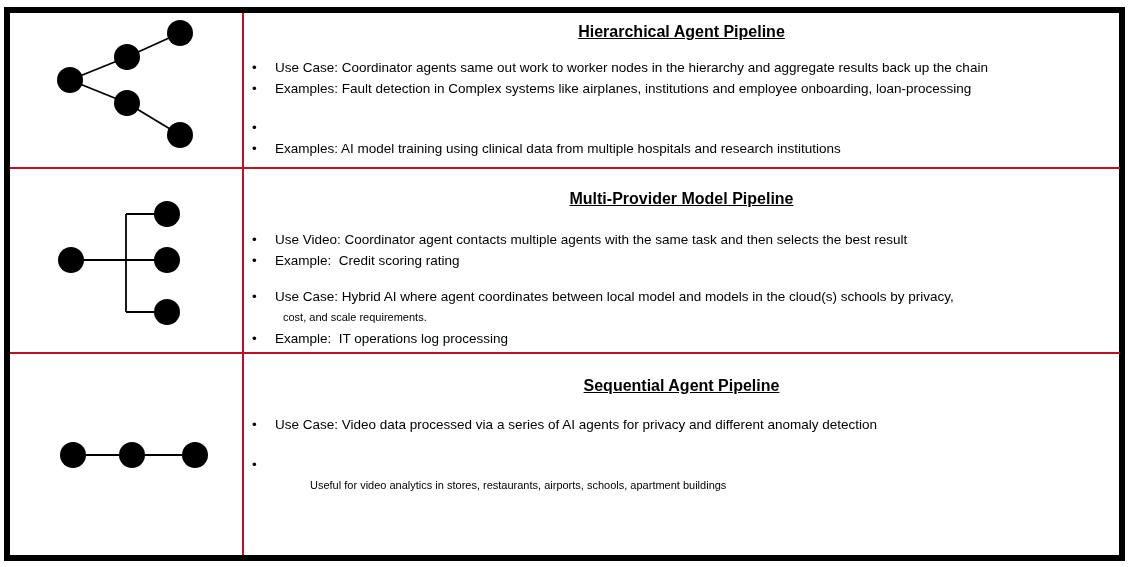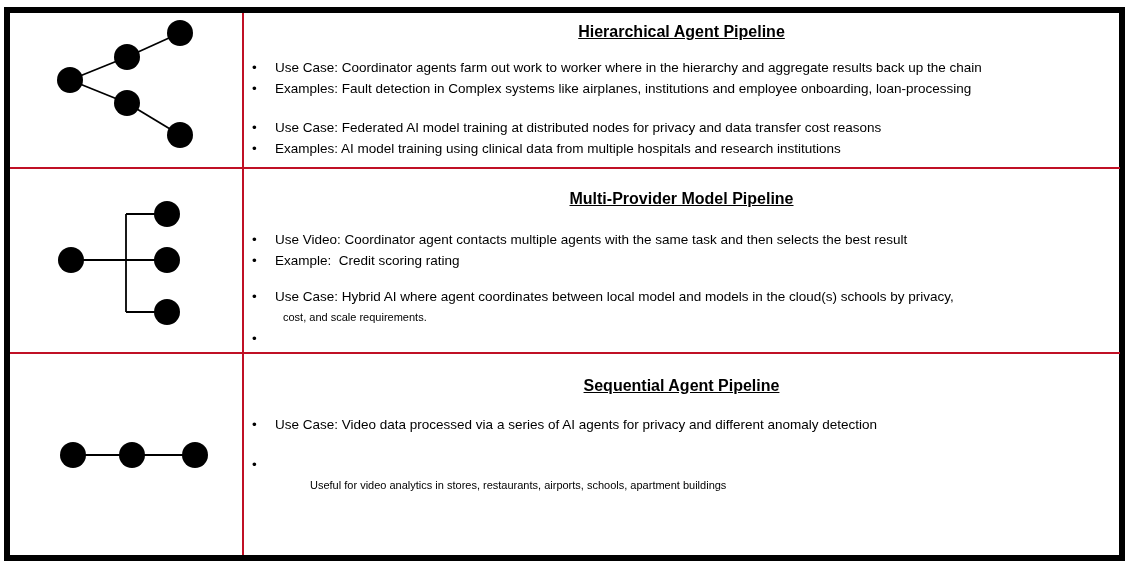--- a/index.html
+++ b/index.html
@@ -92,31 +92,30 @@
   <circle cx="63" cy="101" r="13"></circle>
   <circle cx="122" cy="101" r="13"></circle>
   <circle cx="185" cy="101" r="13"></circle>
 </svg>
 
 <div class="section sec-1">
   <div class="sec-title"><span>Hierarchical Agent Pipeline</span></div>
   <div class="grp grp-1">
     <div class="brow">
       <span class="bmark">•</span>
-      <span class="btext">Use Case: Coordinator agents farm out work to worker where in the hierarchy and aggregate results back up the chain</span>
+      <span class="btext">Use Case: Coordinator agents same out work to worker nodes in the hierarchy and aggregate results back up the chain</span>
     </div>
     <div class="brow">
       <span class="bmark">•</span>
       <span class="btext">Examples: Fault detection in Complex systems like airplanes, institutions and employee onboarding, loan-processing</span>
     </div>
   </div>
   <div class="grp grp-2">
     <div class="brow">
       <span class="bmark">•</span>
-      <span class="btext">Use Case: Federated AI model training at distributed nodes for privacy and data transfer cost reasons</span>
     </div>
     <div class="brow">
       <span class="bmark">•</span>
       <span class="btext">Examples: AI model training using clinical data from multiple hospitals and research institutions</span>
     </div>
   </div>
 </div>
 
 <div class="section sec-2">
   <div class="sec-title"><span>Multi-Provider Model Pipeline</span></div>
@@ -131,20 +130,21 @@
     </div>
   </div>
   <div class="grp grp-2">
     <div class="brow">
       <span class="bmark">•</span>
       <span class="btext">Use Case: Hybrid AI where agent coordinates between local model and models in the cloud(s) schools by privacy,</span>
     </div>
     <div class="cont-row">cost, and scale requirements.</div>
     <div class="brow">
       <span class="bmark">•</span>
+      <span class="btext">Example:  IT operations log processing</span>
     </div>
   </div>
 </div>
 
 <div class="section sec-3">
   <div class="sec-title"><span>Sequential Agent Pipeline</span></div>
   <div class="grp grp-1">
     <div class="brow">
       <span class="bmark">•</span>
       <span class="btext">Use Case: Video data processed via a series of AI agents for privacy and different anomaly detection</span>

